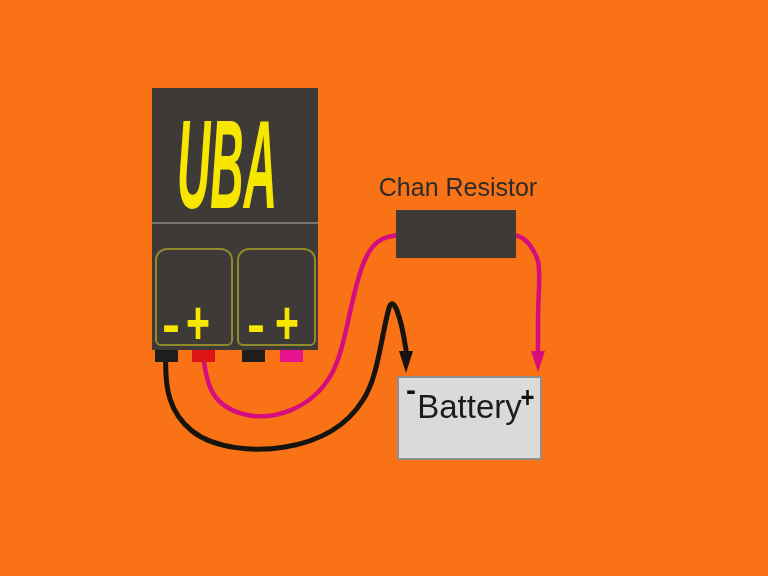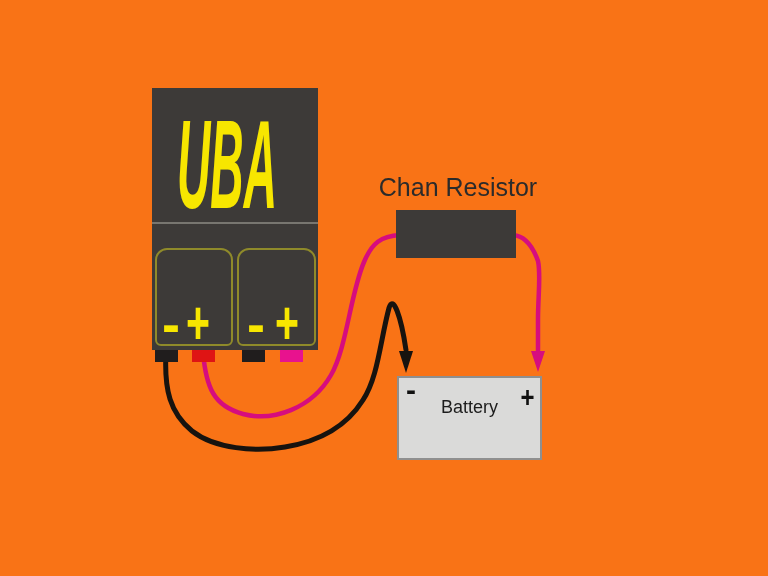--- a/index.html
+++ b/index.html
@@ -55,21 +55,21 @@
     background:#3d3a38; z-index:2;
   }
 
   
   .battery-box {
     position:absolute; left:397px; top:376px; width:145px; height:84px;
     box-sizing:border-box; background:#dadad9; border:2px solid #8f8f8f; z-index:2;
   }
   .battery-label {
     text-align:center; margin-top:14px;
-    font-size:18px; color:#1c1c1c; line-height:30px;
+    font-size:33px; color:#1c1c1c; line-height:30px;
   }
   .battery-minus {
     position:absolute; left:7px; top:-5px; font-size:30px; font-weight:bold;
     color:#111; line-height:34px;
   }
   .battery-plus {
     position:absolute; right:5px; top:2px; font-size:30px; font-weight:bold;
     color:#111; line-height:34px; display:inline-block;
     transform:scaleX(0.8); transform-origin:right center;
   }

